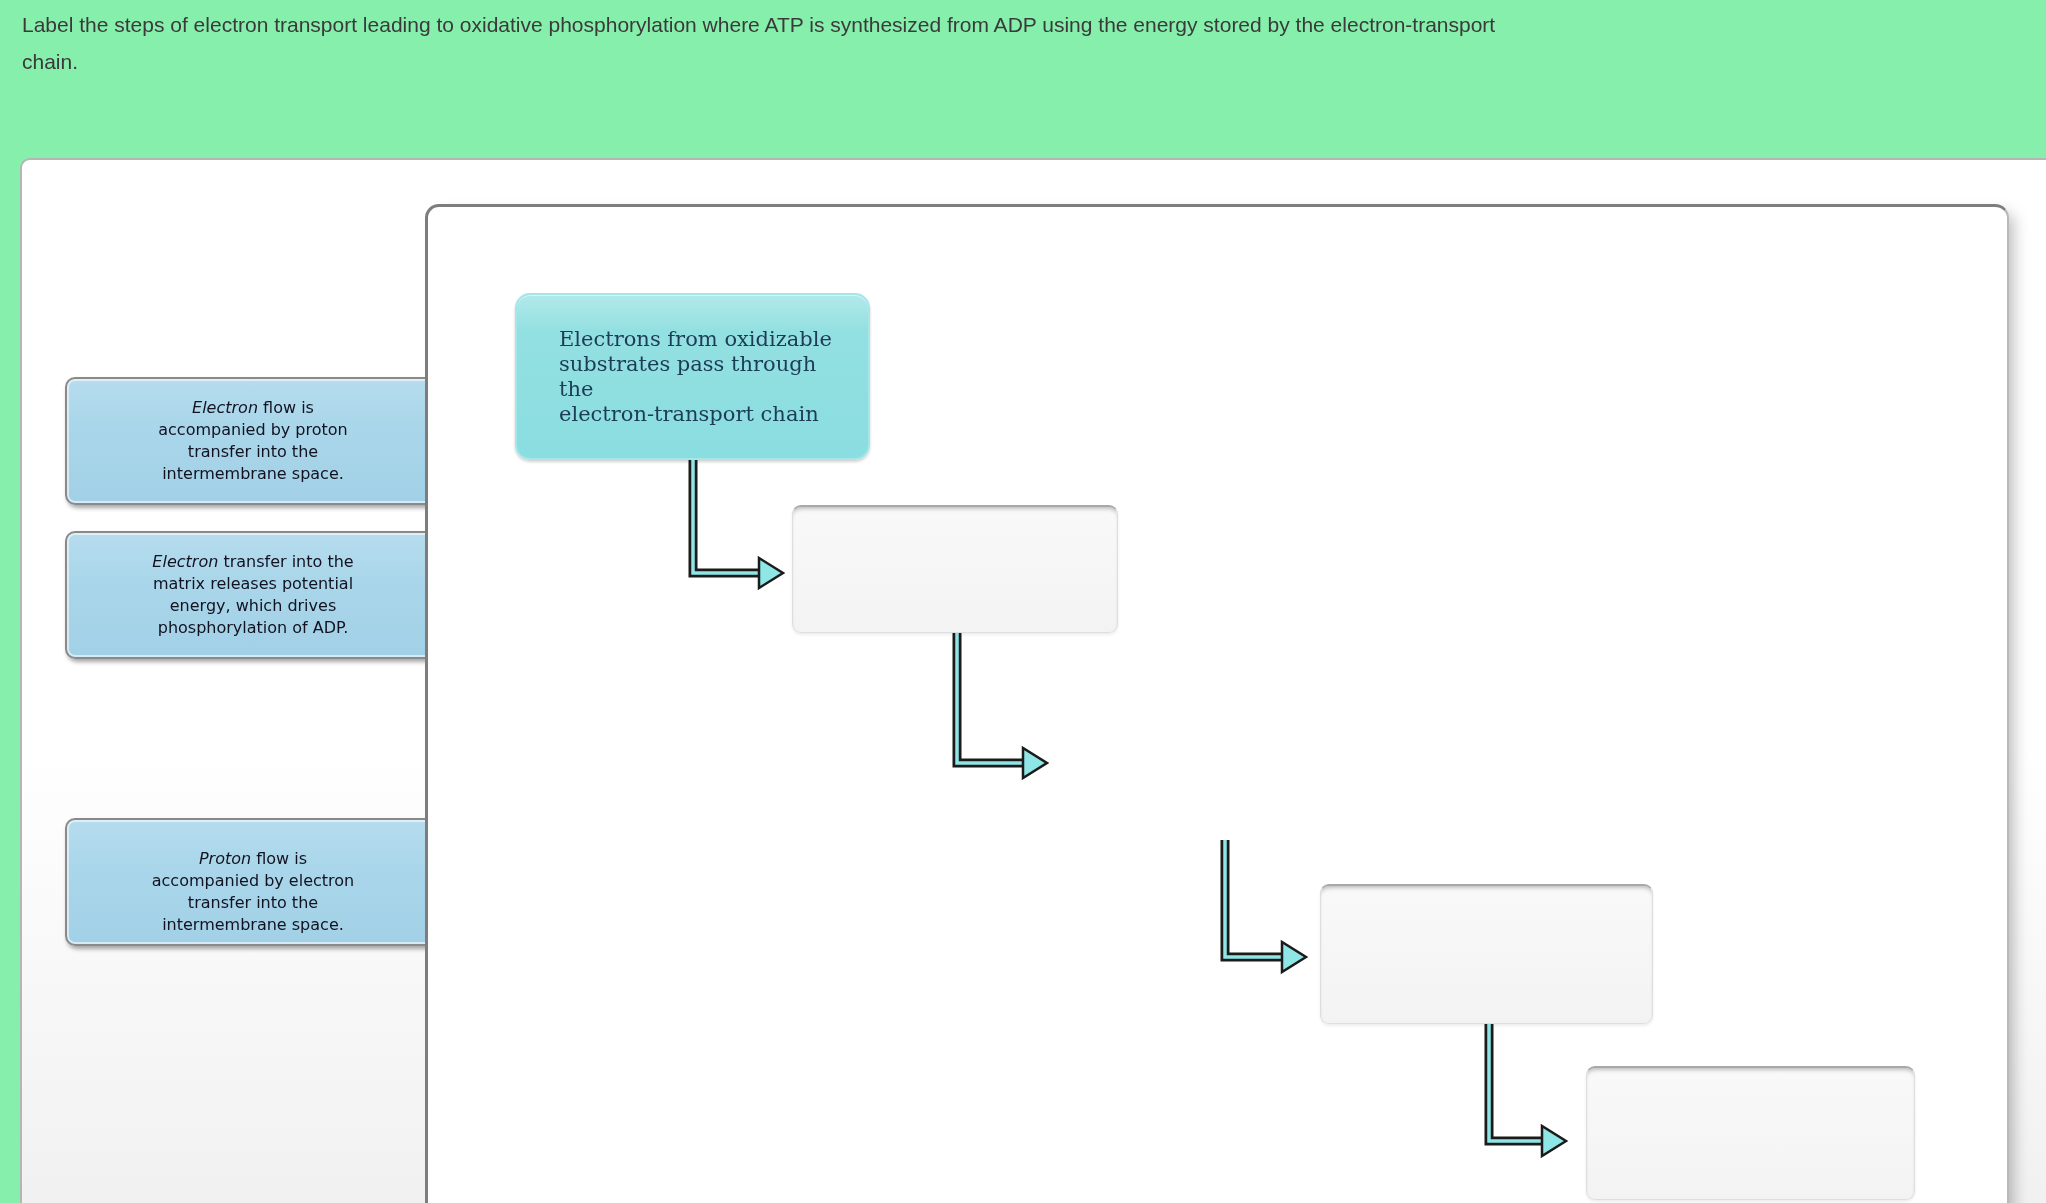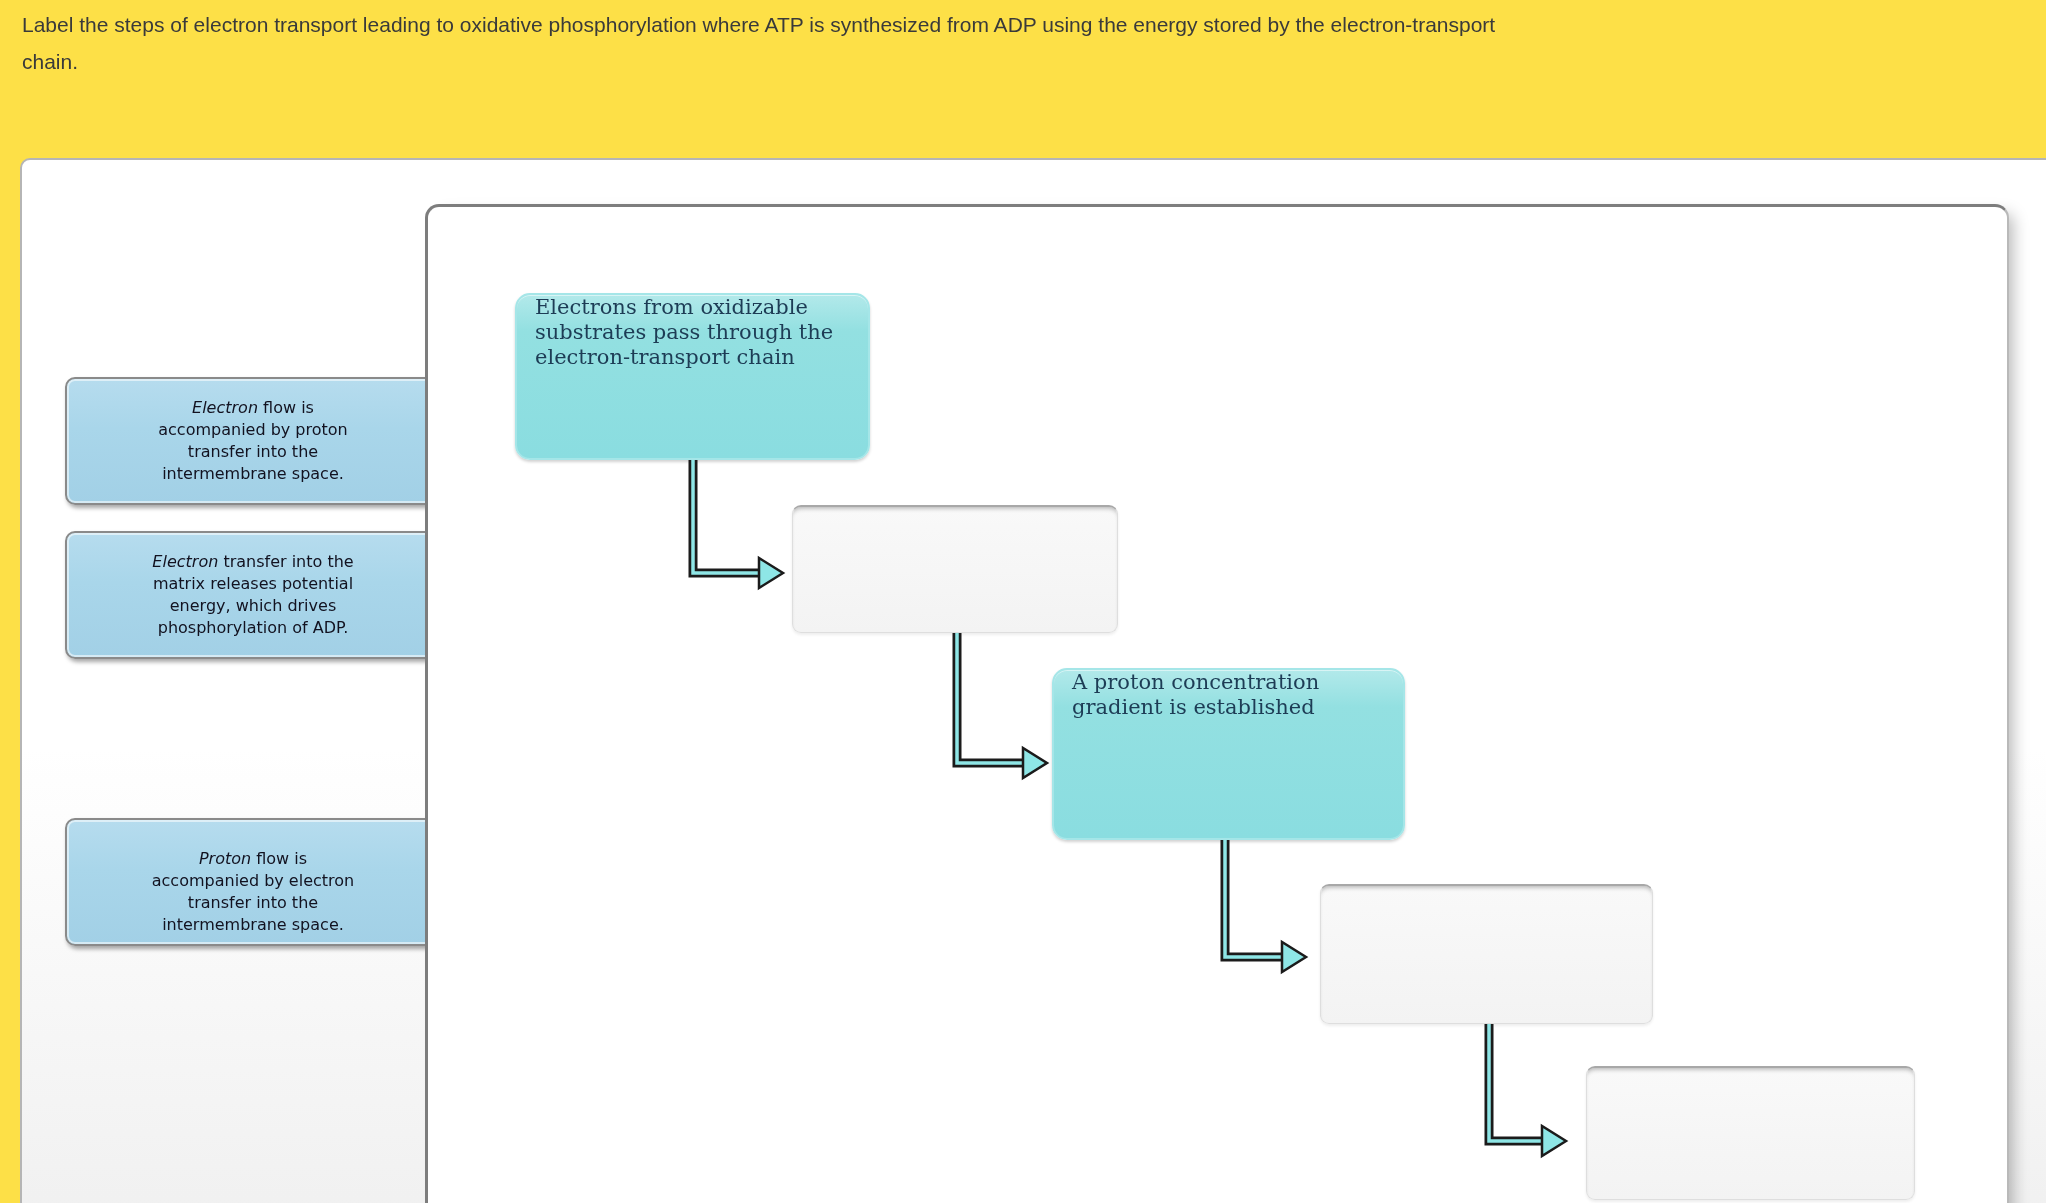--- a/index.html
+++ b/index.html
@@ -1,17 +1,17 @@
 <!DOCTYPE html>
 <html><head>
 <meta charset="utf-8">
 <style>
   html,body{margin:0;padding:0;background:#fff;}
   .screen{
-    position:relative;width:2046px;height:1203px;overflow:hidden;background:#fde047;
+    position:relative;width:2046px;height:1203px;overflow:hidden;background:#86efac;
     font-family:"Liberation Sans", sans-serif;
   }
   .instruction{
     position:absolute;left:22px;top:6px;width:2016px;
     font-size:21px;line-height:37px;color:#3a3a3a;white-space:pre-line;
   }
   .drag-prompt{
     position:absolute;left:22px;top:101px;width:1200px;
     font-size:21px;font-weight:bold;color:#2b2b2b;
   }
@@ -35,22 +35,22 @@
   .dl-1{top:217px;} .dl-2{top:371px;} .dl-3{top:525px;} .dl-4{top:658px;align-items:flex-end;} .dl-5{top:830px;}
   
   .diagram-panel{
     position:absolute;left:403px;top:44px;width:1584px;height:1040px;box-sizing:border-box;
     background:#ffffff;
     border:3px solid #7d7d7d;border-bottom:none;border-right:2px solid #b9b9b9;
     border-radius:14px 14px 0 0;
     box-shadow:10px 4px 16px -6px rgba(0,0,0,0.28);
   }
   .flow-step{
-    position:absolute;box-sizing:border-box;display:flex;
-    font-family:"DejaVu Serif", serif;font-size:21px;line-height:25px;color:#1d3c55;
+    position:absolute;box-sizing:border-box;display:flex;align-items:center;
+    font-family:"DejaVu Serif", serif;font-size:21px;line-height:25px;color:#1d3c55;padding-left:24px;
   }
   .flow-step .step-text{white-space:pre-line;padding:0 18px;}
   .step-filled{
     background:linear-gradient(180deg,#b2e9ea 0%,#93e0e1 22%,#8adde0 100%);
     border:2px solid #a5e6e8;border-radius:15px;
     box-shadow:0 2px 3px rgba(0,0,0,0.18), inset 0 1px 0 rgba(255,255,255,0.5);
   }
   .step-target{
     background:linear-gradient(180deg,#f9f9f9 0%,#f3f3f3 100%);
     border:1px solid #dedede;border-top:2px solid #a8a8a8;border-radius:9px;
@@ -100,24 +100,20 @@
       <div class="flow-step step-filled fs-1">
         <div class="step-text">Electrons from oxidizable
 substrates pass through the
 electron-transport chain</div>
       </div>
 
       <div class="flow-step step-target fs-2">
         <div class="step-text"></div>
       </div>
 
-      <div class="flow-step step-filled fs-3">
-        <div class="step-text">A proton concentration
-gradient is established</div>
-      </div>
 
       <div class="flow-step step-target fs-4">
         <div class="step-text"></div>
       </div>
 
       <div class="flow-step step-target fs-5">
         <div class="step-text"></div>
       </div>
 
       <svg class="arrow-layer" width="1584" height="1037" viewBox="0 0 1584 1037">

